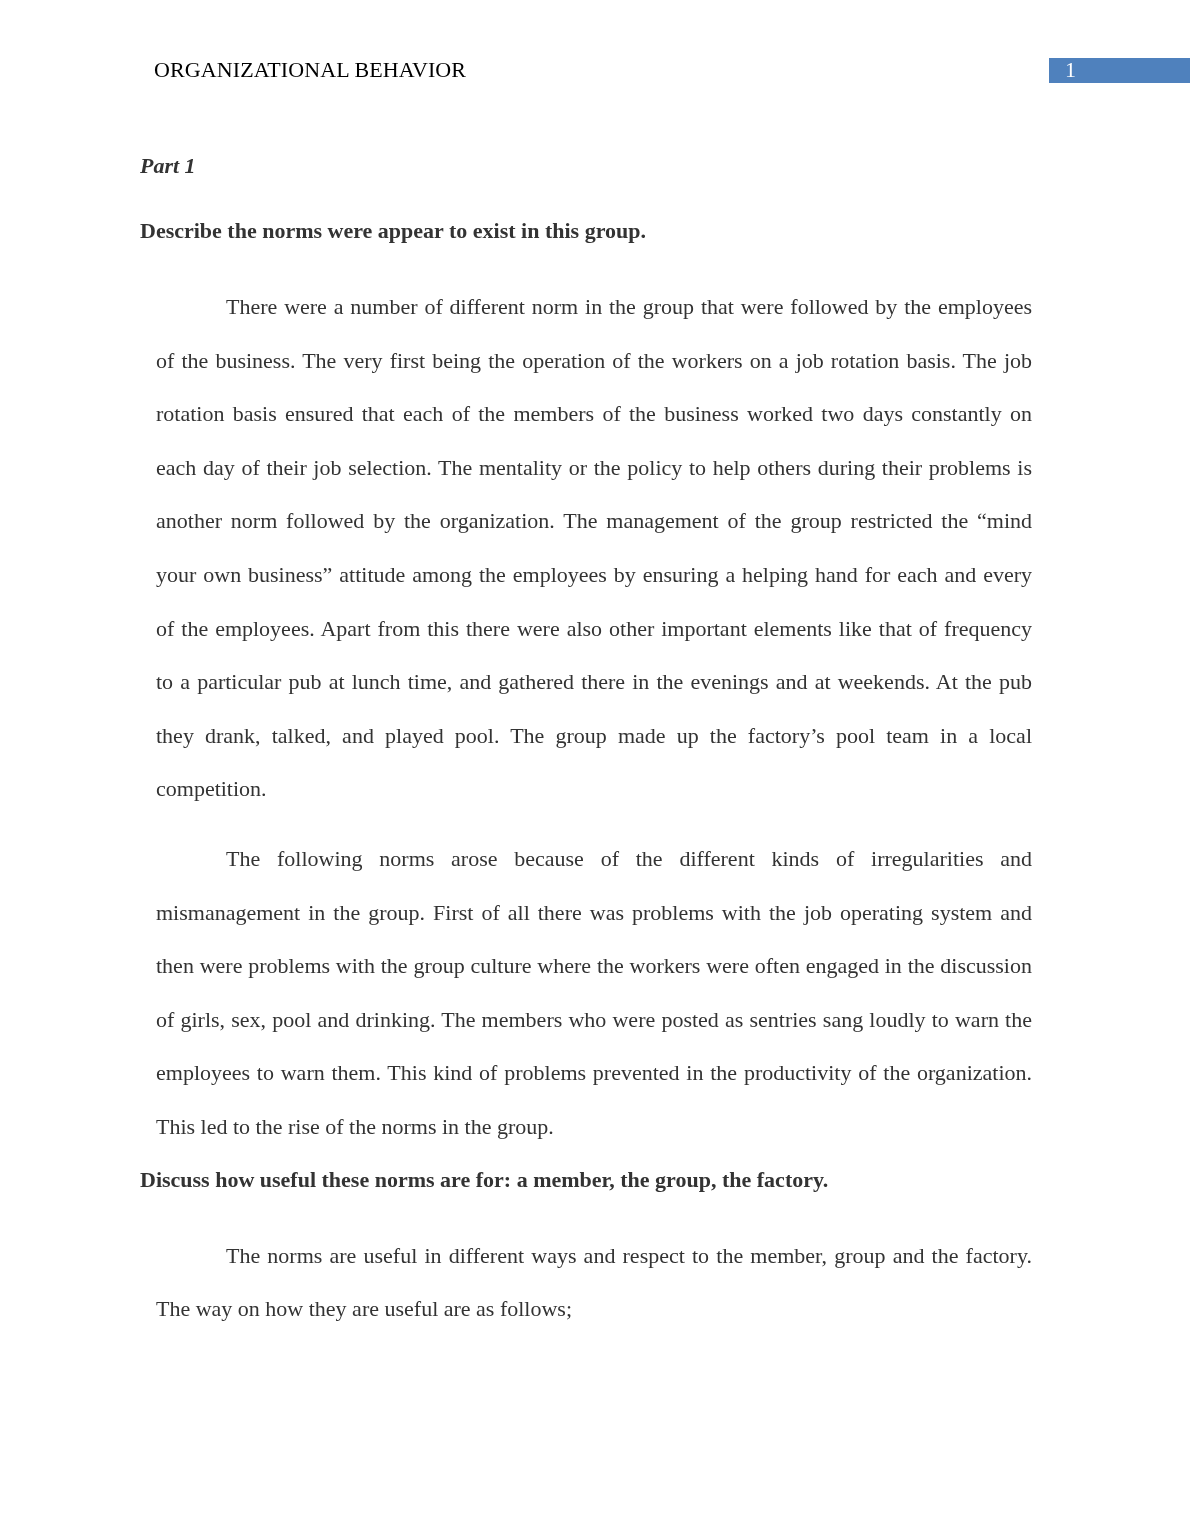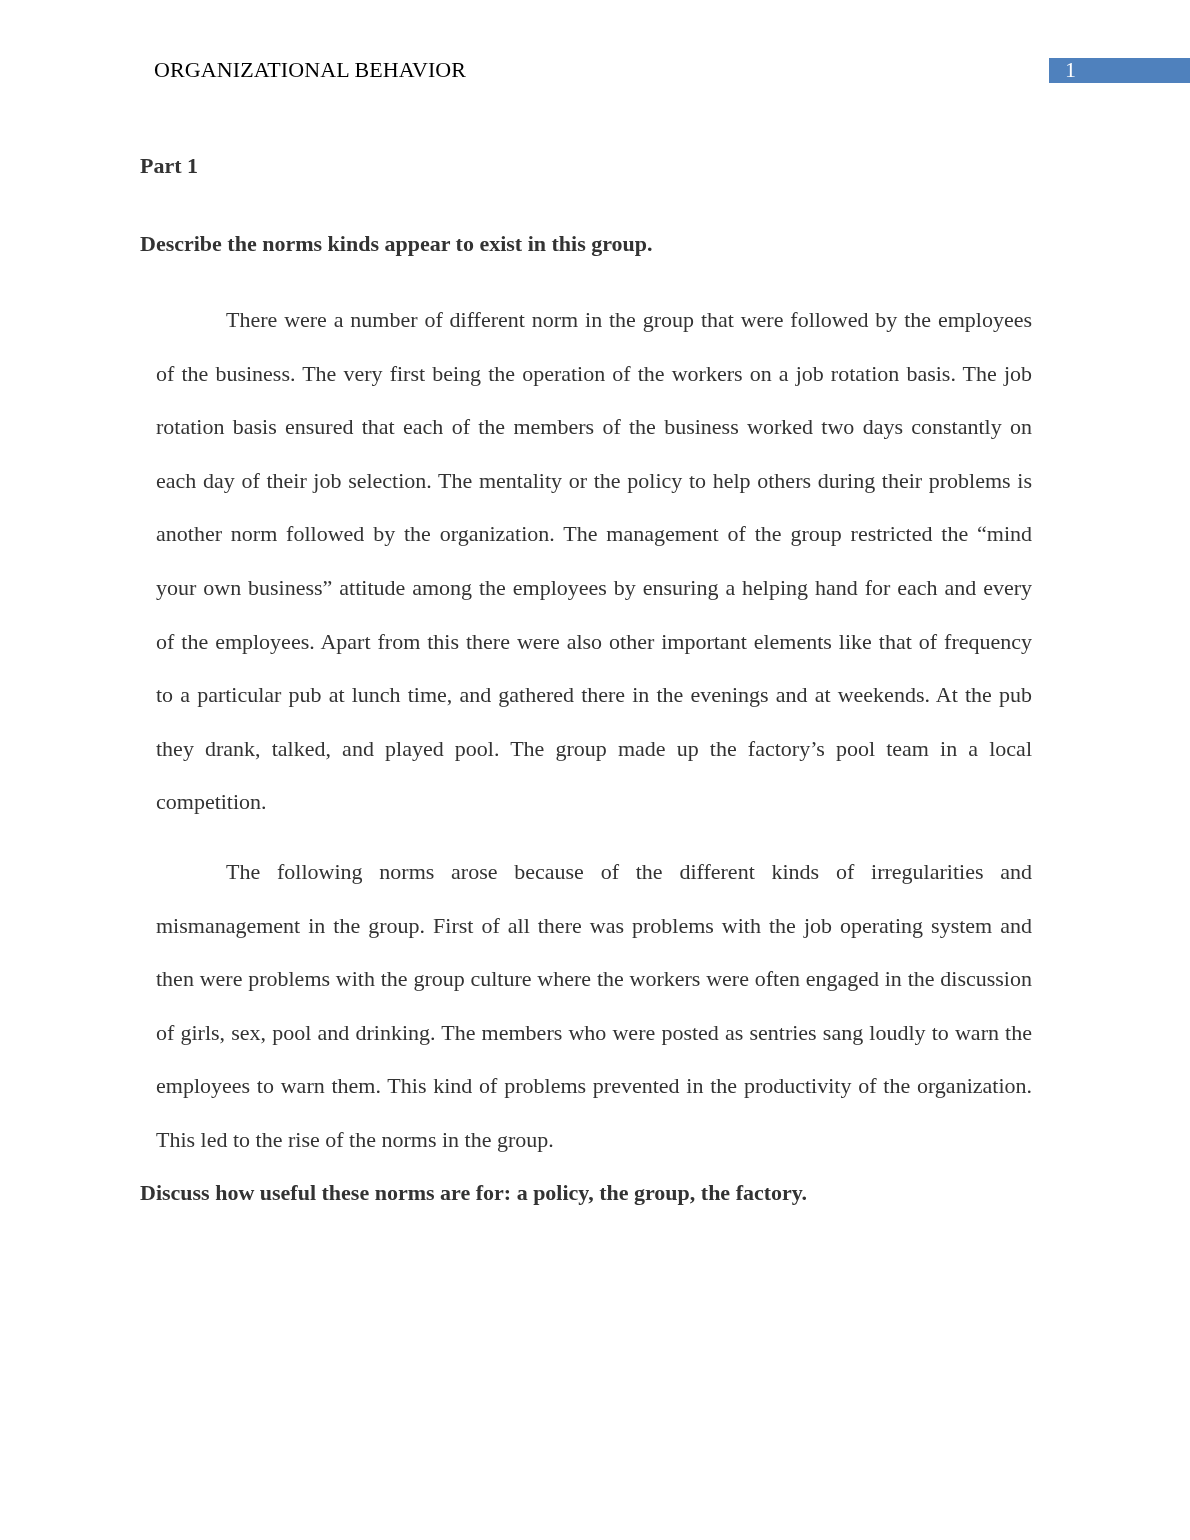--- a/index.html
+++ b/index.html
@@ -53,21 +53,22 @@
     width: 908px;
     color: #333333;
     font-size: 22px;
   }
   .heading {
     font-weight: bold;
     line-height: 32px;
     margin: 0;
   }
   .part-heading {
-    margin-bottom: 46px;
+    margin-bottom: 33px;
+    font-style: italic;
   }
   .section-heading {
     margin-bottom: 33px;
   }
   .para {
     margin: 16px;
     line-height: 53.6px;
     text-align: justify;
     text-indent: 70px;
   }
@@ -84,26 +85,27 @@
 
   <div class="page-number-box">
     <span class="page-number">1</span>
   </div>
 
   <div class="body">
 
     <p class="heading part-heading">Part 1</p>
 
     <section>
-      <p class="heading section-heading">Describe the norms kinds appear to exist in this group.</p>
+      <p class="heading section-heading">Describe the norms were appear to exist in this group.</p>
       <p class="para para-block">There were a number of different norm in the group that were followed by the employees of the business. The very first being the operation of the workers on a job rotation basis. The job rotation basis ensured that each of the members of the business worked two days constantly on each day of their job selection. The mentality or the policy to help others during their problems is another norm followed by the organization. The management of the group restricted the “mind your own business” attitude among the employees by ensuring a helping hand for each and every of the employees. Apart from this there were also other important elements like that of frequency to a particular pub at lunch time, and gathered there in the evenings and at weekends. At the pub they drank, talked, and played pool. The group made up the factory’s pool team in a local competition.</p>
     </section>
 
     <section>
       <p class="para para-block">The following norms arose because of the different kinds of irregularities and mismanagement in the group. First of all there was problems with the job operating system and then were problems with the group culture where the workers were often engaged in the discussion of girls, sex, pool and drinking. The members who were posted as sentries sang loudly to warn the employees to warn them. This kind of problems prevented in the productivity of the organization. This led to the rise of the norms in the group.</p>
     </section>
 
     <section>
-      <p class="heading section-heading">Discuss how useful these norms are for: a policy, the group, the factory.</p>
+      <p class="heading section-heading">Discuss how useful these norms are for: a member, the group, the factory.</p>
+      <p class="para para-block">The norms are useful in different ways and respect to the member, group and the factory. The way on how they are useful are as follows;</p>
     </section>
 
   </div>
 </div>
 
 </body></html>

